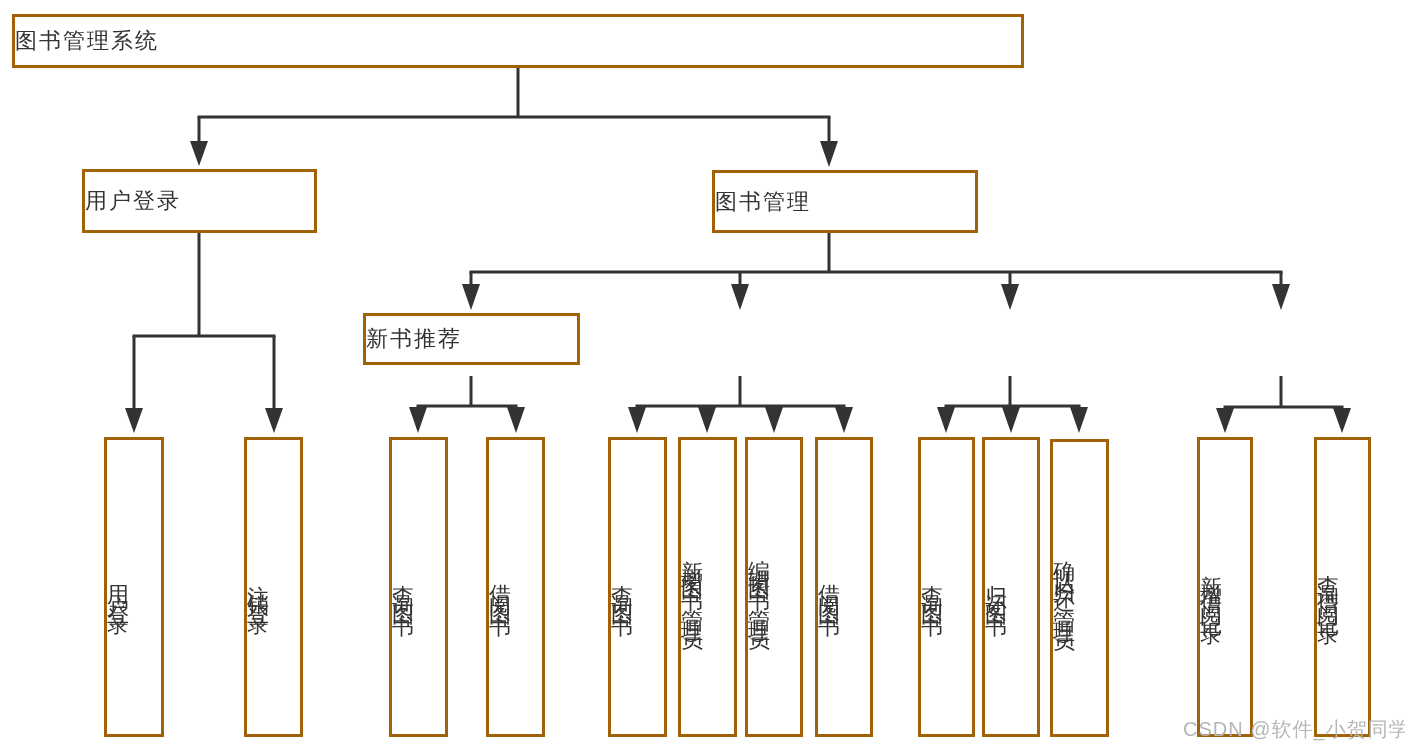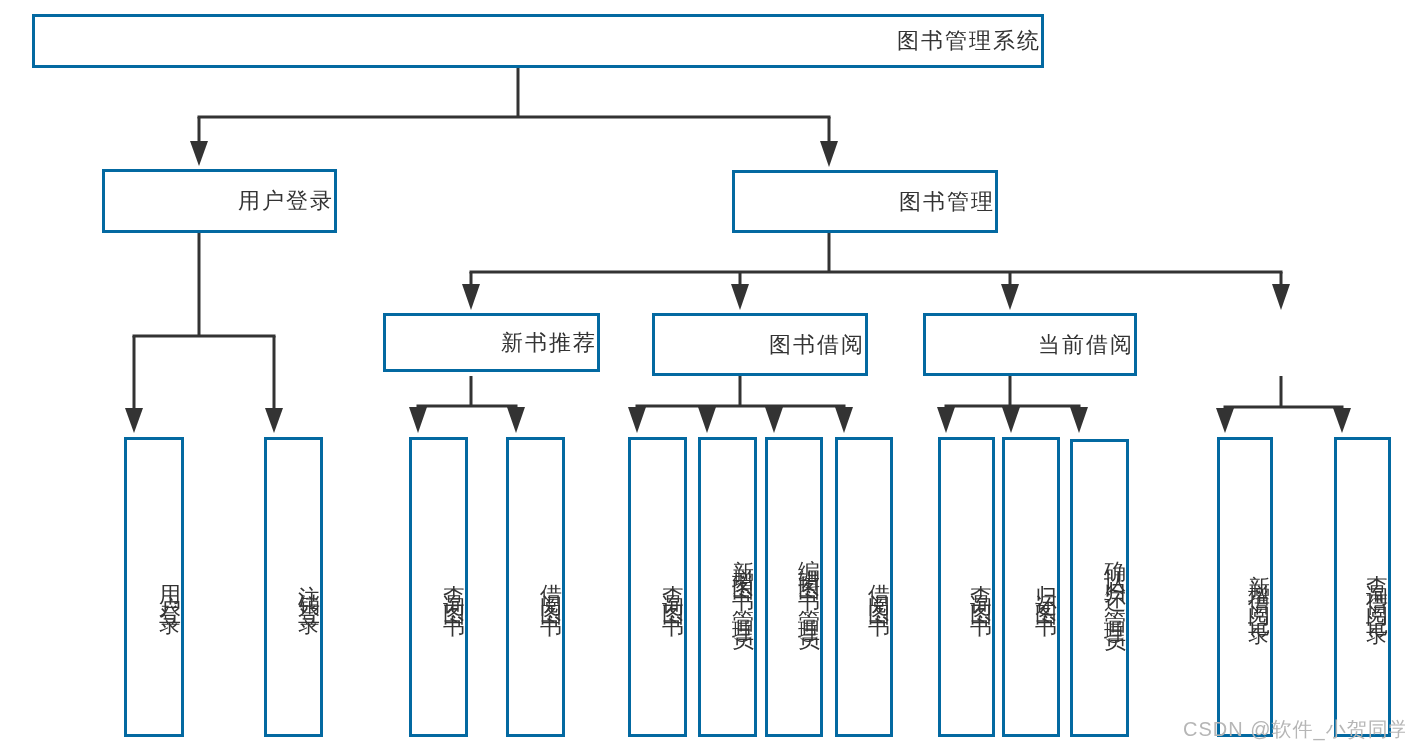--- a/index.html
+++ b/index.html
@@ -15,26 +15,25 @@
   .connector-layer {
     position: absolute;
     left: 0; top: 0;
     width: 1405px; height: 747px;
     pointer-events: none;
   }
   .node {
     position: absolute;
     box-sizing: border-box;
     background: #ffffff;
-    border: 3px solid #0369a1;
+    border: 3px solid #a16207;
     display: flex;
     align-items: center;
-    justify-content: flex-end;
+    justify-content: flex-start;
     z-index: 2;
-    margin-left: 20px;
   }
   .hlabel {
     font-size: 22px;
     letter-spacing: 2px;
     color: #333333;
     white-space: nowrap;
   }
   .vlabel {
     writing-mode: vertical-rl;
     font-size: 22px;
@@ -125,28 +124,22 @@
     <span class="hlabel">图书管理系统</span>
   </div>
 
   <div class="node" style="left:82px;top:169px;width:235px;height:64px">
     <span class="hlabel">用户登录</span>
   </div>
   <div class="node" style="left:712px;top:170px;width:266px;height:63px">
     <span class="hlabel">图书管理</span>
   </div>
 
-  <div class="node" style="left:363px;top:313px;width:217px;height:59px">
+  <div class="node" style="left:363px;top:313px;width:217px;height:52px">
     <span class="hlabel">新书推荐</span>
-  </div>
-  <div class="node" style="left:632px;top:313px;width:216px;height:63px">
-    <span class="hlabel">图书借阅</span>
-  </div>
-  <div class="node" style="left:903px;top:313px;width:214px;height:63px">
-    <span class="hlabel">当前借阅</span>
   </div>
 
   <div class="node" style="left:104px;top:437px;width:60px;height:300px">
     <span class="vlabel">用户登录</span>
   </div>
   <div class="node" style="left:244px;top:437px;width:59px;height:300px">
     <span class="vlabel">注销登录</span>
   </div>
 
   <div class="node" style="left:389px;top:437px;width:59px;height:300px">

